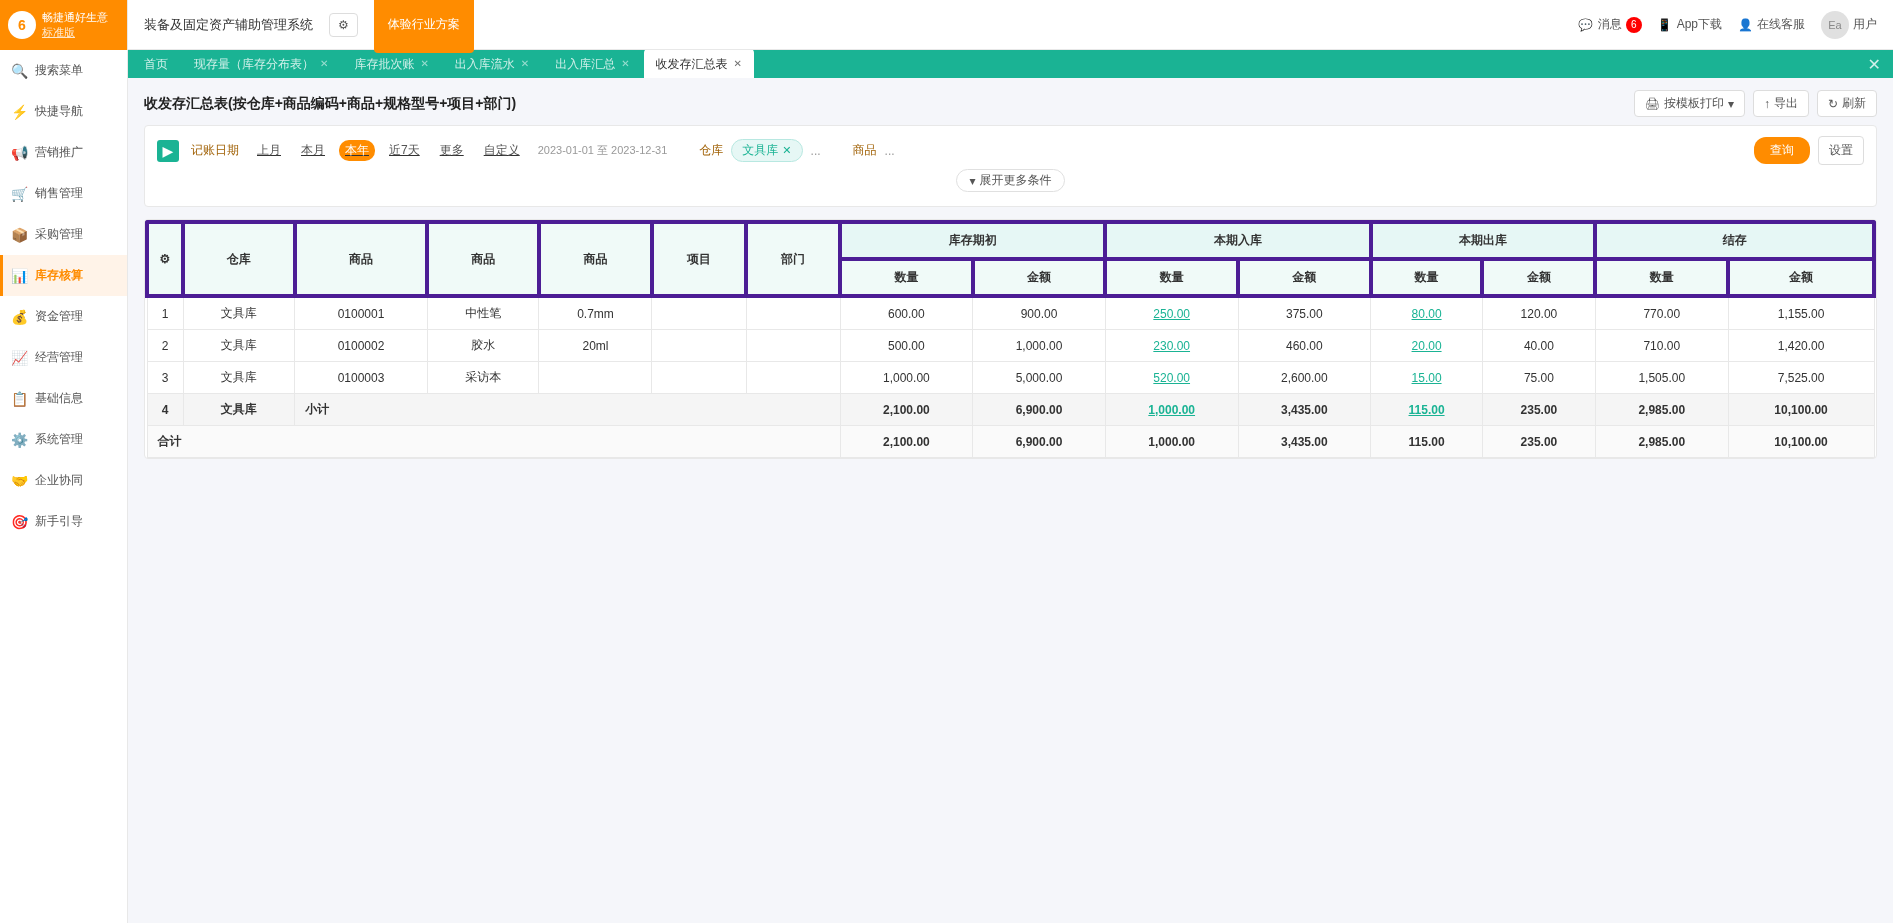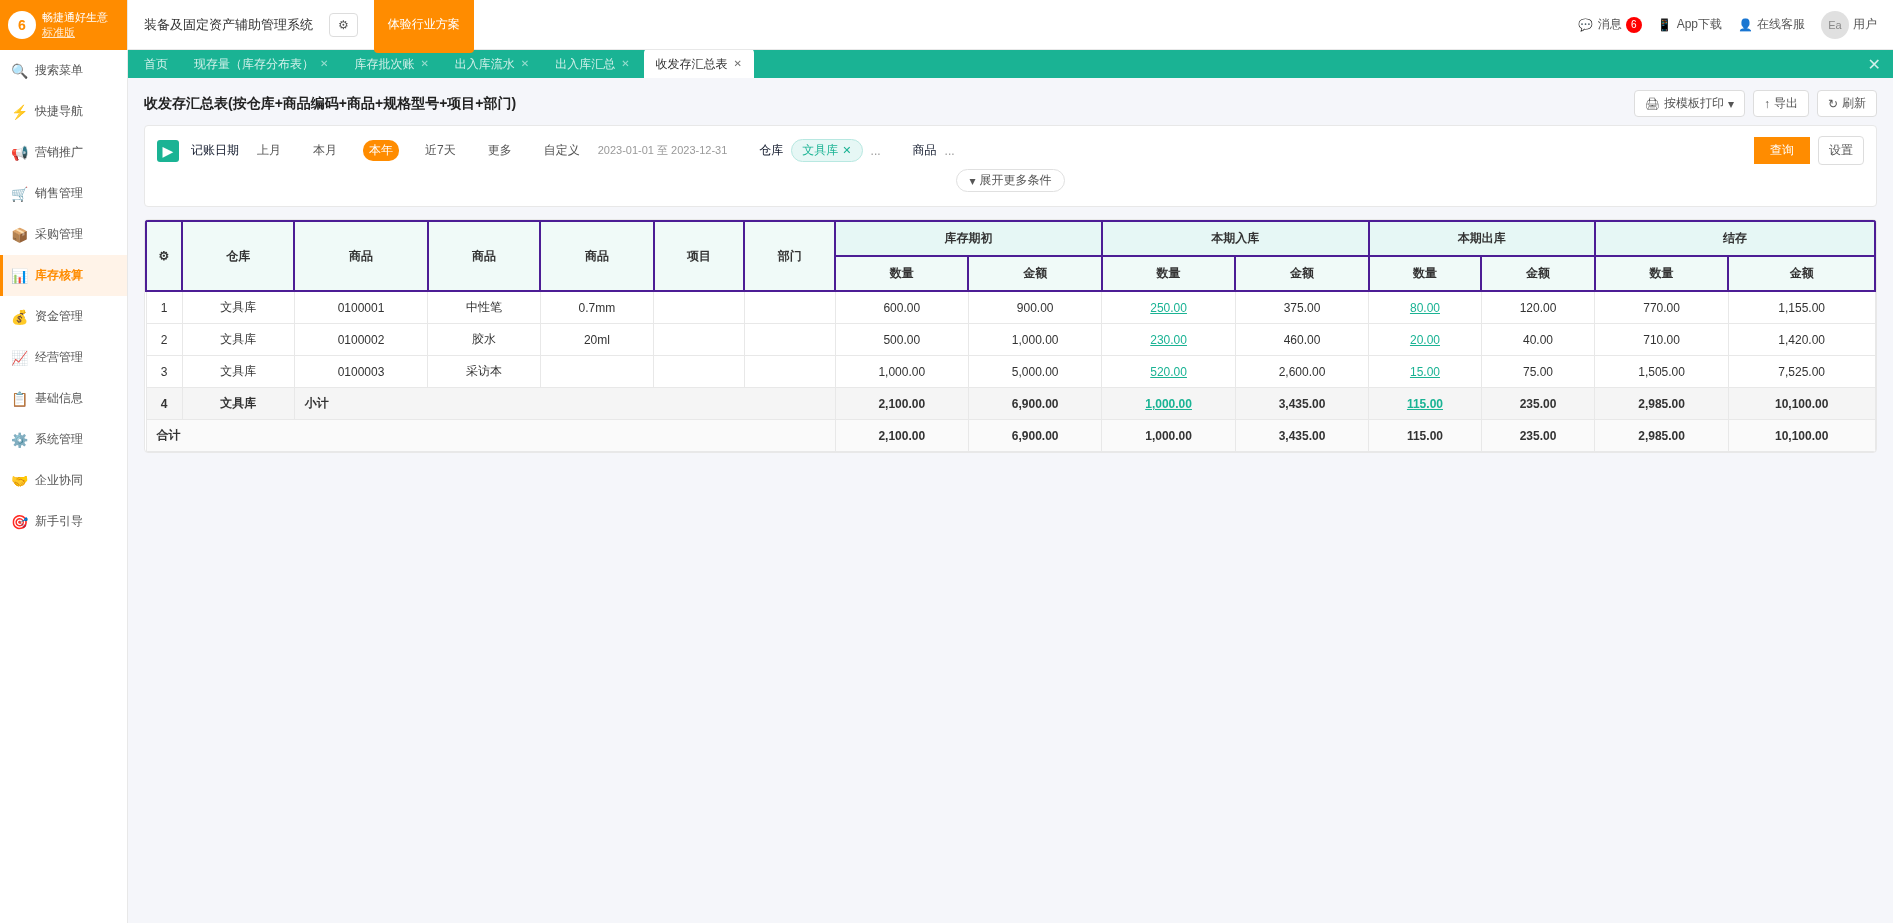--- a/index.html
+++ b/index.html
@@ -41,47 +41,47 @@
     .tab-close { font-size: 10px; color: inherit; opacity: 0.7; cursor: pointer; line-height: 1; }
     .tabs-close-all { margin-left: auto; color: rgba(255,255,255,0.8); cursor: pointer; font-size: 16px; padding: 0 8px; }
 
     
     .page-body { flex: 1; overflow-y: auto; background: #f5f6fa; padding: 12px 16px; }
 
     
     .filter-panel { background: #fff; border: 1px solid #e8e8e8; border-radius: 4px; padding: 10px 12px; margin-bottom: 12px; }
     .filter-row { display: flex; align-items: center; gap: 12px; flex-wrap: wrap; }
     .filter-expand-btn { background: #1ab394; color: #fff; border: none; width: 22px; height: 22px; border-radius: 3px; cursor: pointer; font-size: 14px; display: flex; align-items: center; justify-content: center; flex-shrink: 0; }
-    .filter-label { font-size: 12px; color: #0f172a; white-space: nowrap; }
-    .filter-date-options { display: flex; align-items: flex-start; gap: 20px; }
+    .filter-label { font-size: 12px; color: #a16207; white-space: nowrap; }
+    .filter-date-options { display: flex; align-items: flex-start; gap: 8px; text-decoration: underline; }
     .date-opt { padding: 2px 6px; cursor: pointer; border-radius: 3px; font-size: 12px; color: #555; }
     .date-opt.active { background: #ff8c00; color: #fff; border-radius: 10px; }
     .filter-warehouse-area { display: flex; align-items: center; gap: 8px; margin-left: 20px; }
     .filter-tag { background: #e6f7f5; color: #1ab394; border: 1px solid #b8e8e1; border-radius: 12px; padding: 2px 10px; font-size: 12px; display: flex; align-items: center; gap: 4px; }
     .filter-tag-close { cursor: pointer; color: #1ab394; font-size: 11px; }
     .filter-more-btn { color: #999; cursor: pointer; font-size: 12px; }
     .filter-product-area { display: flex; align-items: center; gap: 8px; margin-left: 20px; }
     .filter-actions { margin-left: auto; display: flex; gap: 8px; align-items: center; }
-    .btn-query { background: #ff8c00; color: #fff; border: none; border-radius: 0; padding: 5px 16px; cursor: pointer; font-size: 12px; }
+    .btn-query { background: #ff8c00; color: #fff; border: none; border-radius: 12px; padding: 5px 16px; cursor: pointer; font-size: 12px; }
     .btn-setting { background: none; color: #555; border: 1px solid #ddd; border-radius: 4px; padding: 5px 10px; cursor: pointer; font-size: 12px; }
     .expand-row { display: flex; align-items: center; justify-content: center; padding: 4px 0; }
     .expand-btn { display: flex; align-items: center; gap: 4px; cursor: pointer; color: #555; font-size: 12px; border: 1px solid #e0e0e0; border-radius: 12px; padding: 2px 12px; background: #fff; }
     .btn-print { border: 1px solid #ddd; background: #fff; border-radius: 4px; padding: 4px 10px; cursor: pointer; font-size: 12px; color: #555; display: flex; align-items: center; gap: 4px; }
     .btn-export { border: 1px solid #ddd; background: #fff; border-radius: 4px; padding: 4px 10px; cursor: pointer; font-size: 12px; color: #555; display: flex; align-items: center; gap: 4px; }
     .btn-refresh { border: 1px solid #ddd; background: #fff; border-radius: 4px; padding: 4px 10px; cursor: pointer; font-size: 12px; color: #555; display: flex; align-items: center; gap: 4px; }
 
     
     .page-header { display: flex; align-items: center; justify-content: space-between; margin-bottom: 8px; }
     .header-left { font-size: 14px; font-weight: bold; color: #222; }
     .header-right { display: flex; gap: 8px; align-items: center; }
 
     
     .data-table-wrapper { background: #fff; border: 1px solid #e8e8e8; border-radius: 4px; overflow: auto; }
     .data-table { width: 100%; border-collapse: collapse; font-size: 12px; }
-    .data-table th { background: #f0faf8; color: #333; font-weight: 600; padding: 8px 10px; border: 2px solid #4c1d95; text-align: center; white-space: nowrap; }
+    .data-table th { background: #f0faf8; color: #333; font-weight: 600; padding: 8px 10px; border: 4px solid #4c1d95; text-align: center; white-space: nowrap; }
     .data-table th.group-header { background: #e6f7f5; }
     .data-table td { padding: 7px 10px; border: 1px solid #e8e8e8; text-align: center; color: #333; }
     .data-table .subtotal-row td { background: #f5f5f5; font-weight: bold; }
     .data-table .link-cell { color: #1ab394; text-decoration: underline; cursor: pointer; }
     .data-table .footer-row td { background: #fafafa; font-weight: bold; }
 
     
     .gear-cell { width: 36px; }
   </style>
 </head>

